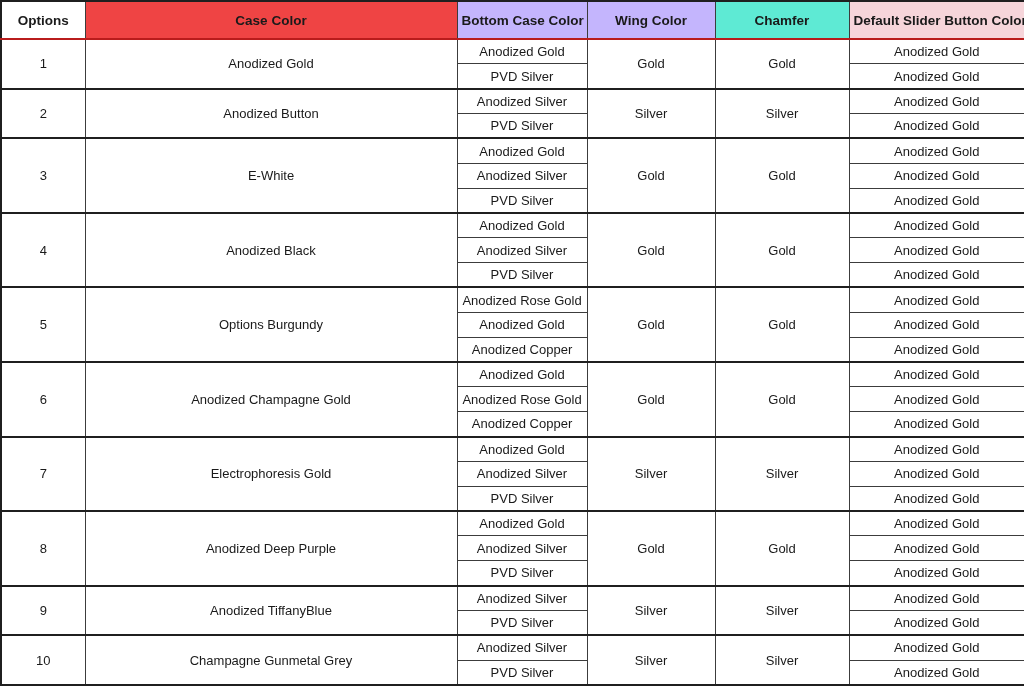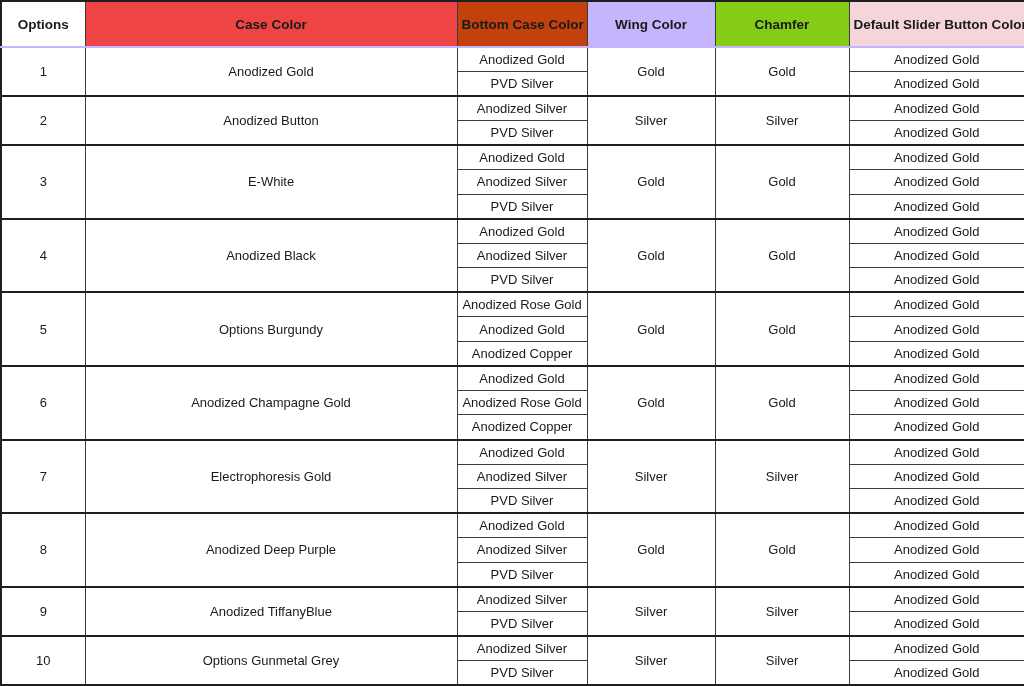--- a/index.html
+++ b/index.html
@@ -26,24 +26,24 @@
   table.spec-table td {
     border: 1px solid #3c3c3c;
     text-align: center;
     vertical-align: middle;
     padding: 0 4px;
     color: #1a1a1a;
     overflow: hidden;
     white-space: nowrap;
   }
   table.spec-table th {
-    height: 46px;
+    height: 38px;
     font-size: 13.5px;
     font-weight: bold;
-    border-bottom: 2px solid #c4b5fd;
+    border-bottom: 2px solid #b91c1c;
   }
   table.spec-table td {
     height: 24px;
     font-size: 13px;
     font-weight: normal;
     background: #ffffff;
   }
   table.spec-table tr.group-start td {
     border-top: 2px solid #1f1f1f;
   }
@@ -58,23 +58,23 @@
         <col style="width: 372px;">
         <col style="width: 130px;">
         <col style="width: 128px;">
         <col style="width: 134px;">
         <col style="width: 176px;">
       </colgroup>
     <thead>
       <tr id="header-row">
           <th style="background: rgb(255, 255, 255);">Options</th>
           <th style="background: #ef4444;">Case Color</th>
-          <th style="background: #c2410c;">Bottom Case Color</th>
+          <th style="background: #c4b5fd;">Bottom Case Color</th>
           <th style="background: #c4b5fd;">Wing Color</th>
-          <th style="background: #84cc16;">Chamfer</th>
+          <th style="background: #5eead4;">Chamfer</th>
           <th style="background: rgb(246, 213, 218);">Default Slider Button Color</th>
         </tr>
     </thead>
     <tbody id="table-body">
         <tr class="group-start">
           <td rowspan="2">1</td>
           <td rowspan="2">Anodized Gold</td>
           <td>Anodized Gold</td>
           <td rowspan="2">Gold</td>
           <td rowspan="2">Gold</td>
@@ -199,21 +199,21 @@
           <td rowspan="2">Silver</td>
           <td rowspan="2">Silver</td>
           <td>Anodized Gold</td>
         </tr>
         <tr>
           <td>PVD Silver</td>
           <td>Anodized Gold</td>
         </tr>
         <tr class="group-start">
           <td rowspan="2">10</td>
-          <td rowspan="2">Options Gunmetal Grey</td>
+          <td rowspan="2">Champagne Gunmetal Grey</td>
           <td>Anodized Silver</td>
           <td rowspan="2">Silver</td>
           <td rowspan="2">Silver</td>
           <td>Anodized Gold</td>
         </tr>
         <tr>
           <td>PVD Silver</td>
           <td>Anodized Gold</td>
         </tr>
       </tbody>

